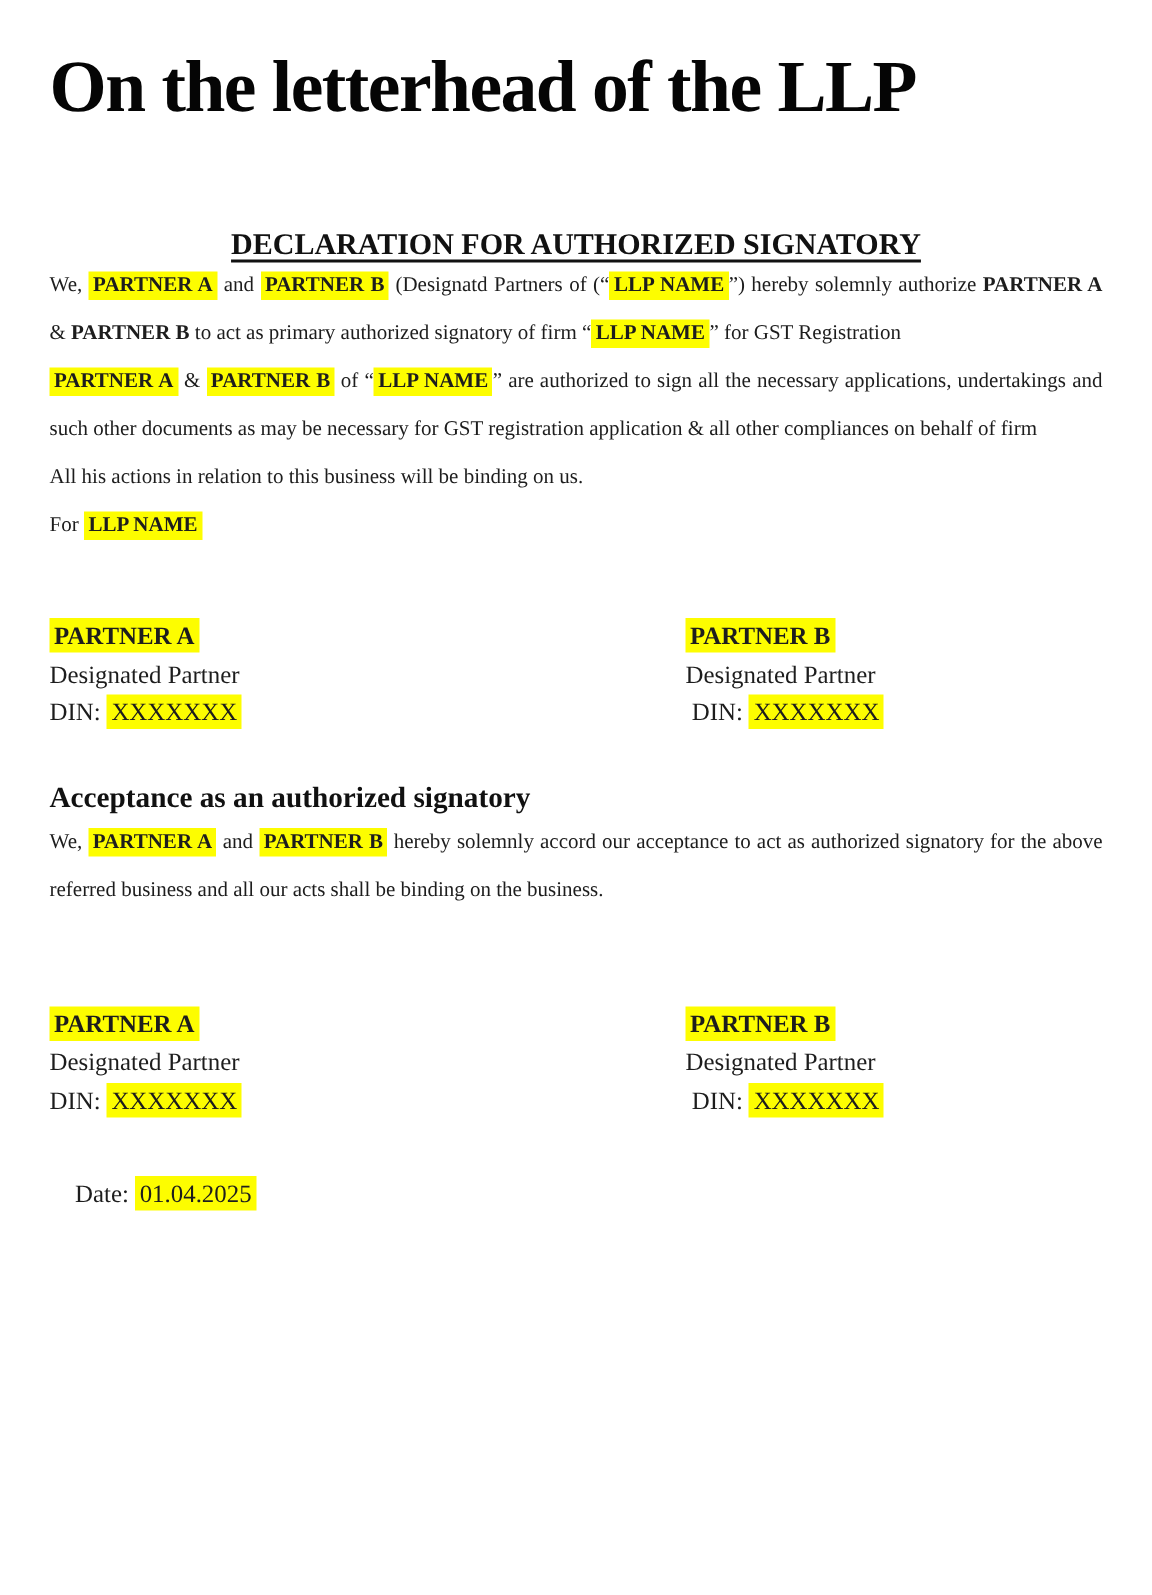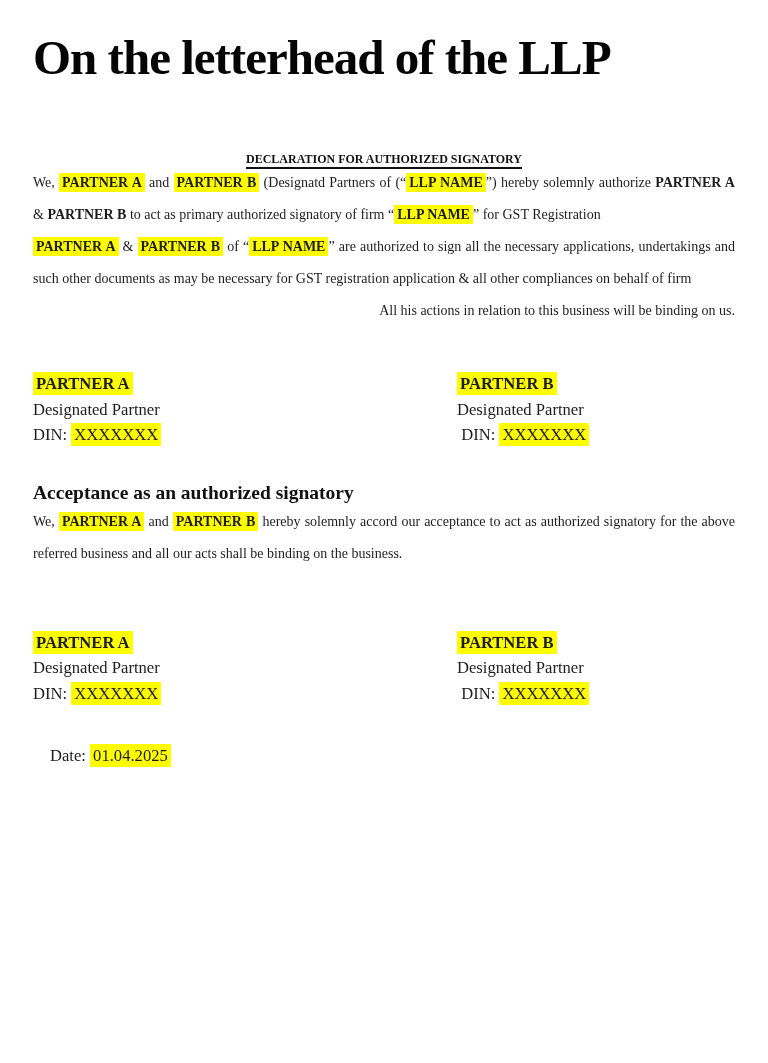--- a/index.html
+++ b/index.html
@@ -10,34 +10,34 @@
     overflow:hidden;
   }
   .page{box-sizing:border-box;width:768px;height:1063px;padding:30px 33px 0 33px;background:#fff;}
   .letterhead-title{
     margin:0;color:#050505;font-weight:bold;
     font-size:49px;line-height:56px;letter-spacing:-1px;
     white-space:nowrap;
   }
   .decl-heading{
     margin-top:66px;text-align:center;
-    font-size:12px;font-weight:bold;color:#111;
+    font-size:20px;font-weight:bold;color:#111;
   }
   .decl-heading .u{
     text-decoration:underline;
     text-decoration-thickness:2px;
     text-underline-offset:4px;
   }
   p.body{
     margin:0;font-size:14px;line-height:32px;color:#1d1d1d;
   }
   .j{text-align:justify;}
   .mt-p1{margin-top:44px;}
   .mt-p2{margin-top:16px;}
-  .mt-p3{margin-top:12px;text-align:right;}
+  .mt-p3{margin-top:12px;}
   .mt-for{margin-top:12px;}
   .b{font-weight:bold;}
   .hl{
     background:var(--hl,#fdfd00);
     padding:2px 3px;
     -webkit-box-decoration-break:clone;
     box-decoration-break:clone;
   }
   .sig-row{display:flex;margin-top:44px;}
   .sig-row.second{margin-top:60px;}
@@ -63,20 +63,21 @@
   <div class="decl-heading">
     <span class="u">DECLARATION FOR AUTHORIZED SIGNATORY</span>
   </div>
 
   <p class="body j mt-p1"><span>We, </span><span class="b hl">PARTNER A</span><span> and </span><span class="b hl">PARTNER B</span><span> (Designatd Partners of (“</span><span class="b hl">LLP NAME</span><span>”) hereby solemnly authorize </span><span class="b">PARTNER A</span><span> &amp; </span><span class="b">PARTNER B</span><span> to act as primary authorized signatory of firm “</span><span class="b hl">LLP NAME</span><span>” for GST Registration</span></p>
 
   <p class="body j mt-p2"><span class="b hl">PARTNER A</span><span> &amp; </span><span class="b hl">PARTNER B</span><span> of “</span><span class="b hl">LLP NAME</span><span>” are authorized to sign all the necessary applications, undertakings and such other documents as may be necessary for GST registration application &amp; all other compliances on behalf of firm</span></p>
 
   <p class="body mt-p3"><span>All his actions in relation to this business will be binding on us.</span></p>
 
+  <p class="body mt-for"><span>For </span><span class="b hl">LLP NAME</span></p>
 
   <div class="sig-row">
     <div class="sig-col">
       <div class="sig-line"><span class="b hl">PARTNER A</span></div>
       <div class="sig-line">Designated Partner</div>
       <div class="sig-line"><span>DIN:</span> <span class="hl">XXXXXXX</span></div>
     </div>
     <div class="sig-col right">
       <div class="sig-line"><span class="b hl">PARTNER B</span></div>
       <div class="sig-line">Designated Partner</div>

